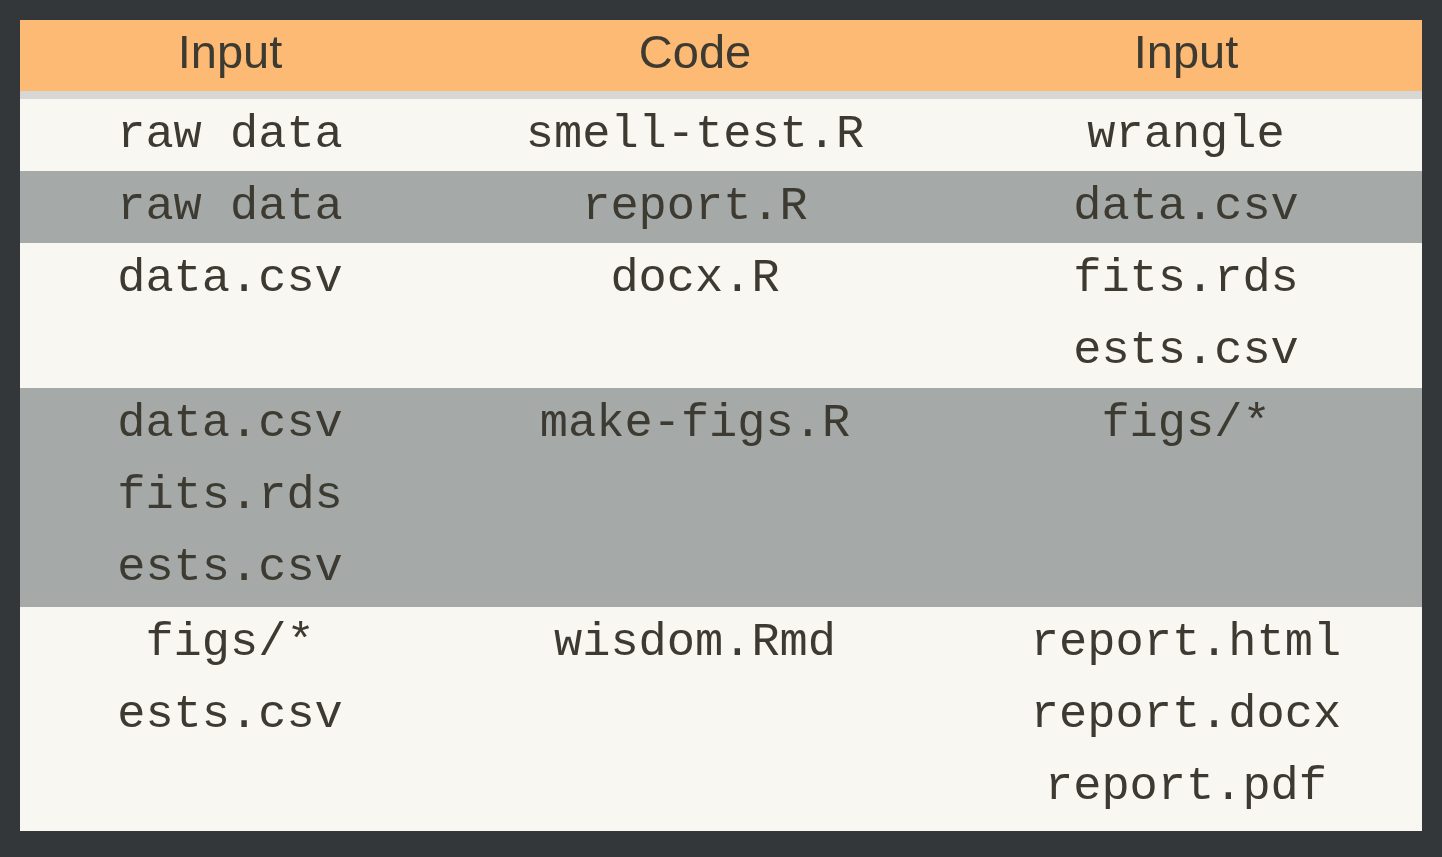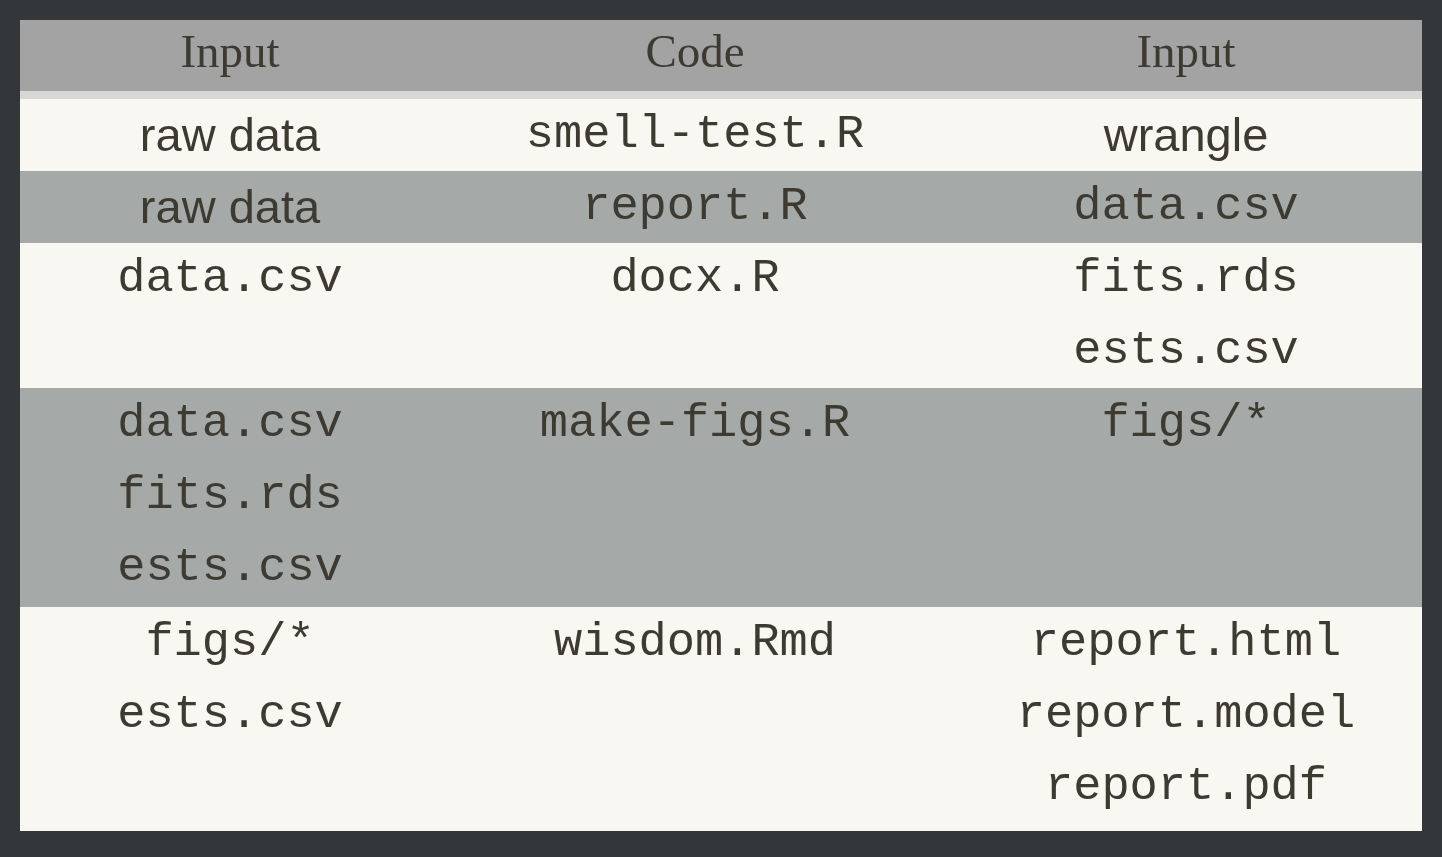--- a/index.html
+++ b/index.html
@@ -36,52 +36,52 @@
     width: 1402px;
     border-collapse: collapse;
     table-layout: fixed;
   }
 
   table.kable col.c-input  { width: 420px; }
   table.kable col.c-code   { width: 510px; }
   table.kable col.c-output { width: 472px; }
 
   thead th {
-    font-family: Liberation Serif, serif;
+    font-family: Liberation Sans, sans-serif;
     font-weight: normal;
     font-size: 47px;
     line-height: 1.0;
     color: #3d3a32;
     text-align: center;
     padding: 8px 0 16px 0;
     height: 72px;
     box-sizing: border-box;
     border-bottom: 8px solid #d7d7d5;
-    background: #a3a3a3;
+    background: #fdba74;
   }
 
   tbody td {
     font-family: Liberation Mono, monospace;
     font-size: 47px;
     line-height: 72px;
     color: #3d3a32;
     text-align: center;
     vertical-align: top;
     padding: 0;
     background: #f8f7f2;
     white-space: pre-line;
   }
 
   tbody tr.striped td {
     background: #a5aaa8;
   }
 
   
   td.prose {
-    font-family: Liberation Sans, sans-serif;
+    font-family: Liberation Mono, monospace;
   }
 
   tbody tr.r1 td { height: 72px; }
   tbody tr.r2 td { height: 72px; }
   tbody tr.r3 td { height: 145px; }
   tbody tr.r4 td { height: 219px; }
   tbody tr.r5 td { height: 222px; }
 </style>
 </head>
 <body>
@@ -131,21 +131,21 @@
 ests.csv</td>
           <td>make-figs.R</td>
           <td>figs/*</td>
         </tr>
 
         <tr class="r5">
           <td>figs/*
 ests.csv</td>
           <td>wisdom.Rmd</td>
           <td>report.html
-report.model
+report.docx
 report.pdf</td>
         </tr>
 
       </tbody>
     </table>
 
   </div>
 </div>
 
 </body></html>

